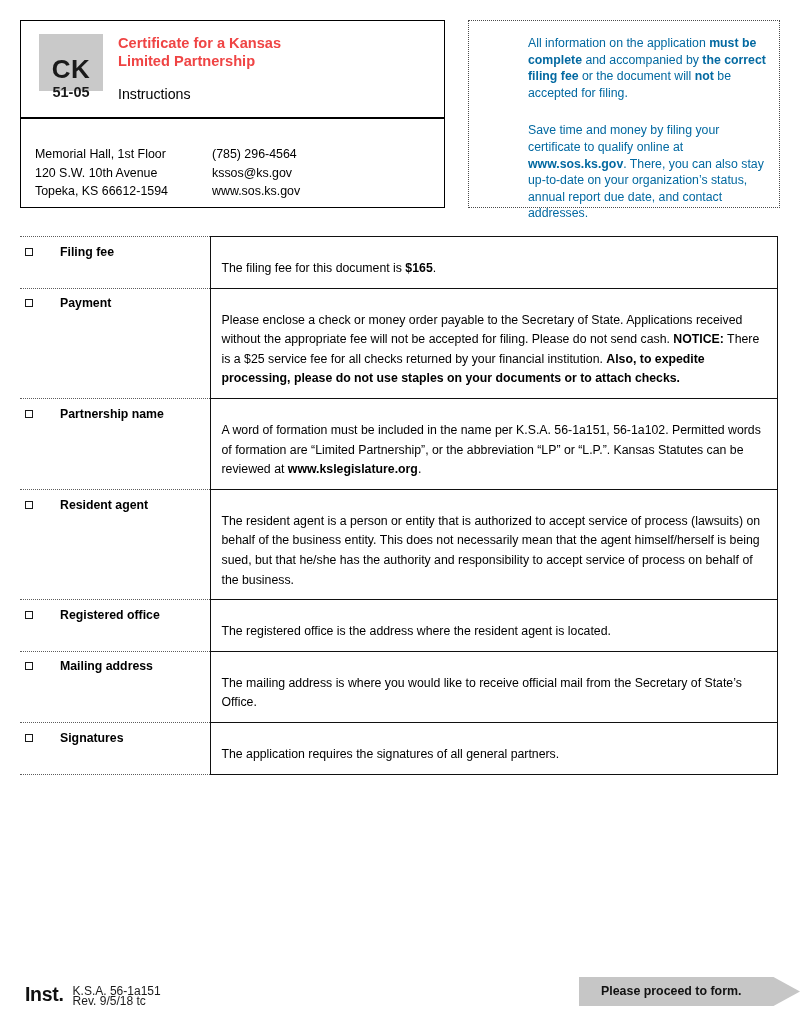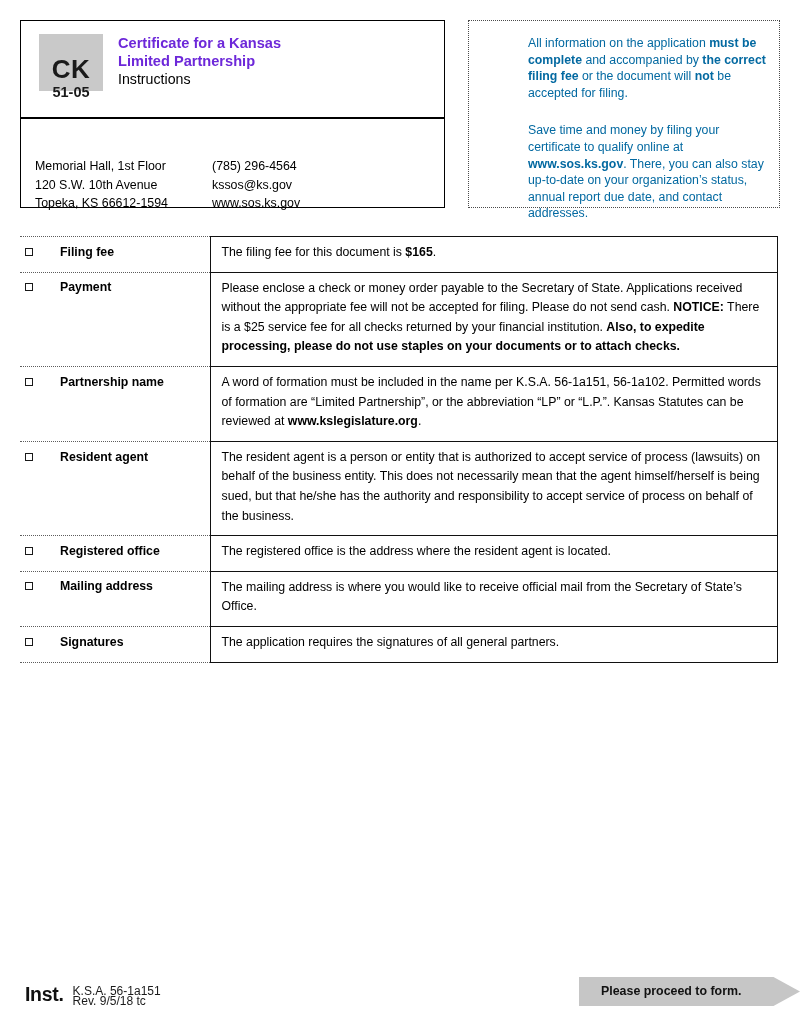--- a/index.html
+++ b/index.html
@@ -88,33 +88,33 @@
     font-weight: bold;
     letter-spacing: 1.15px;
     line-height: 13px;
     margin-bottom: 2px;
     color: #111;
   }
   .title-main {
     font-size: 14.6px;
     font-weight: bold;
     line-height: 17.5px;
-    color: #6d28d9;
+    color: #ef4444;
   }
   .title-sub {
     font-size: 14.2px;
     font-weight: normal;
     line-height: 19px;
-    margin-top: 0;
+    margin-top: 15px;
     color: #000;
   }
 
   .contact-block {
     position: relative;
-    padding-top: 38px;
+    padding-top: 26px;
     padding-left: 14px;
     font-size: 12.4px;
     line-height: 18.5px;
   }
   .contact-cols {
     display: flex;
   }
   .contact-col-a { width: 177px; }
   .contact-col-b { width: 190px; }
   .contact-line { white-space: nowrap; }
@@ -180,21 +180,21 @@
     font-size: 12.3px;
     font-weight: bold;
     line-height: 16px;
     margin-left: 27px;
     vertical-align: middle;
     position: relative;
     top: -1px;
   }
 
   .info-table td.desc-cell {
-    padding: 6px 10px 9px 11px;
+    padding: 22px 10px 9px 11px;
     border-top: 1.4px solid #111;
     border-left: 1.4px solid #111;
     border-right: 1.4px solid #111;
     box-sizing: border-box;
     font-size: 12.3px;
     line-height: 19.6px;
   }
   .info-table tr:last-child td.desc-cell {
     border-bottom: 1.4px solid #111;
   }

